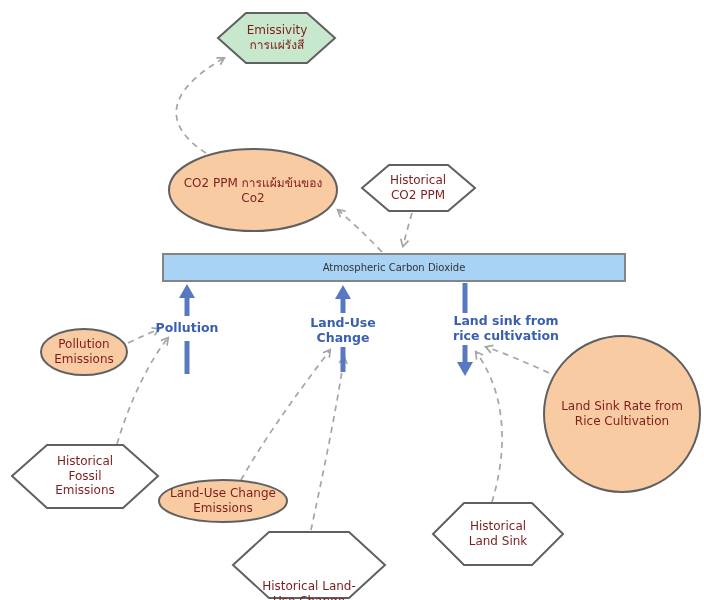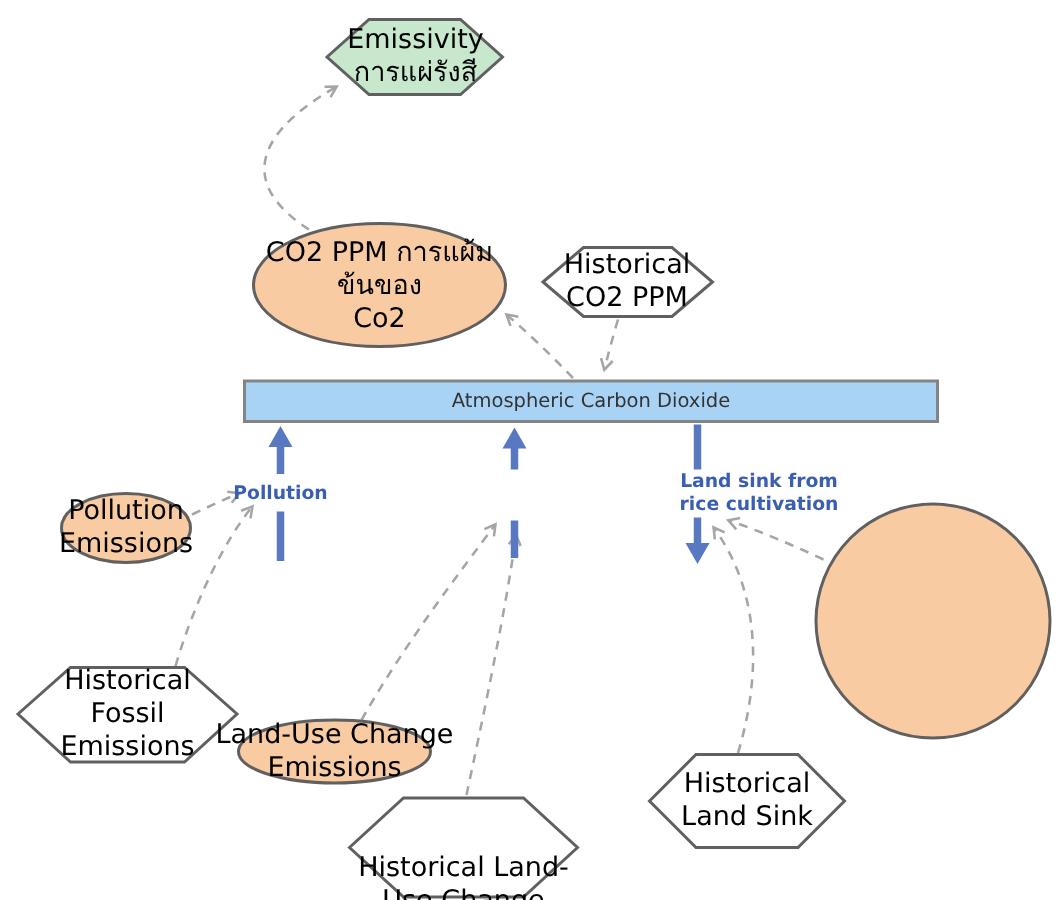--- a/index.html
+++ b/index.html
@@ -1,22 +1,22 @@
 <!DOCTYPE html>
 <html><head>
 <meta charset="utf-8">
 <style>
   html,body{margin:0;padding:0;background:#ffffff;}
   #canvas{position:relative;width:704px;height:600px;background:#ffffff;overflow:hidden;
           font-family:"DejaVu Sans", "Liberation Sans", sans-serif;}
   #diagram-svg{position:absolute;left:0;top:0;}
   .label{position:absolute;transform:translate(-50%,-50%);white-space:pre-line;text-align:center;
-         color:#000000;font-size:18px;line-height:1.22;pointer-events:none;}
+         color:#7f1d1d;font-size:12px;line-height:1.22;pointer-events:none;}
   .flow-label{color:#3a5fb0;font-weight:600;font-size:12.5px;}
-  .stock-label{font-size:13px;color:#333333;}
+  .stock-label{font-size:10px;color:#333333;}
   .shape{stroke:#606060;stroke-width:2;}
   .var-fill{fill:#f9cba3;}
   .data-fill{fill:#ffffff;}
   .emiss-fill{fill:#c8e8ce;}
   .stock-fill{fill:#a9d3f5;stroke:#848484;}
   .connector{fill:none;stroke:#a5a5a5;stroke-width:1.7;stroke-dasharray:6 5;}
   .flow-line{stroke:#5878c2;stroke-width:5;fill:none;}
   .flow-head{fill:#5878c2;}
 </style>
 </head>
@@ -70,27 +70,31 @@
   </svg>
 
   <div class="label" style="left:277px;top:38px;">Emissivity
 การแผ่รังสี</div>
   <div class="label" style="left:253px;top:191px;width:170px;">CO2 PPM การแผ้มข้นของ
 Co2</div>
   <div class="label" style="left:418px;top:188px;">Historical
 CO2 PPM</div>
   <div class="label stock-label" style="left:394px;top:268px;">Atmospheric Carbon Dioxide</div>
   <div class="label flow-label" style="left:187px;top:328px;">Pollution</div>
+  <div class="label flow-label" style="left:343px;top:330px;">Land-Use
+Change</div>
   <div class="label flow-label" style="left:465px;top:328px;margin-left:41px;">Land sink from
 rice cultivation</div>
   <div class="label" style="left:84px;top:352px;">Pollution
 Emissions</div>
   <div class="label" style="left:85px;top:476px;">Historical
 Fossil
 Emissions</div>
   <div class="label" style="left:223px;top:501px;">Land-Use Change
 Emissions</div>
   <div class="label" style="left:309px;top:565px;margin-top:36px;">Historical Land-
 Use Change
 Emissions</div>
+  <div class="label" style="left:622px;top:414px;width:140px;">Land Sink Rate from
+Rice Cultivation</div>
   <div class="label" style="left:498px;top:534px;">Historical
 Land Sink</div>
 </div>
 
 </body></html>

